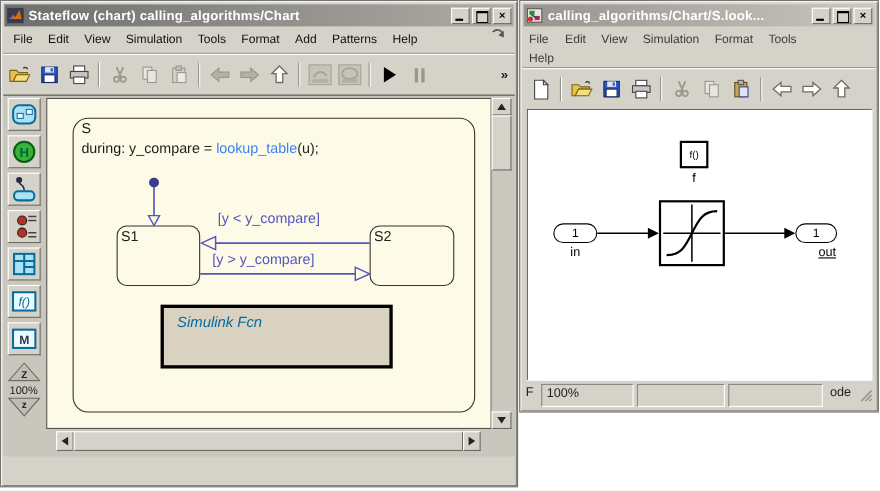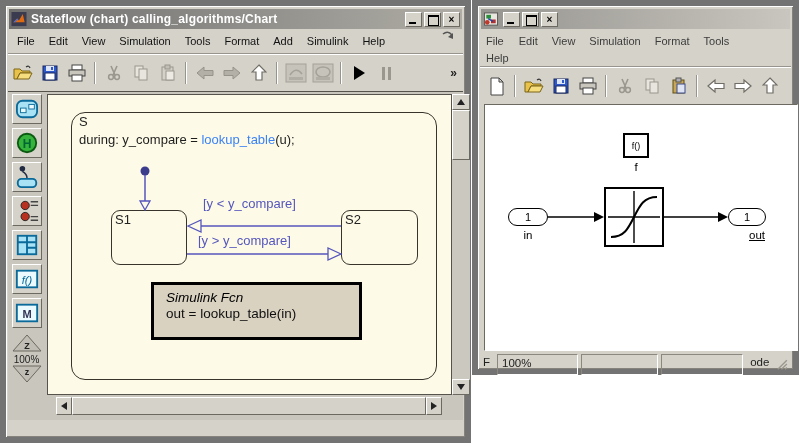--- a/index.html
+++ b/index.html
@@ -1,17 +1,17 @@
 <!DOCTYPE html>
 <html><head>
 <meta charset="utf-8">
 <style>
   * { margin:0; padding:0; box-sizing:border-box; }
   html,body { width:800px; height:446px; background:#fff; font-family:"Liberation Sans", sans-serif; overflow:hidden; }
-  .win { position:absolute; background:#d5d2c9; border:6px solid #737373;
+  .win { position:absolute; background:#d5d2c9; border:1px solid #737373;
          box-shadow: inset 1px 1px 0 #ffffff, inset -1px -1px 0 #85837b; }
   
   .titlebar { position:absolute; left:3px; right:3px; top:3px; height:20px;
               display:flex; align-items:center; gap:4px; padding:0 2px; }
   .titlebar.inactive-dark { background:linear-gradient(90deg,#6e6e6e,#aeaca4); }
   .titlebar.inactive-light { background:linear-gradient(90deg,#96948f,#c9c6bf); }
   .title-text { color:#fff; font-size:12px; font-weight:bold; white-space:nowrap; overflow:hidden;
                 flex:1; letter-spacing:.2px; }
   .tb-btns { display:flex; gap:2px; }
   .tb-btn { width:17px; height:15px; background:#d5d2c9; font-size:10px; line-height:13px; text-align:center;
@@ -39,21 +39,21 @@
               display:flex; align-items:center; justify-content:center; }
   .zoom-cluster { margin-top:2px; text-align:center; font-size:10px; color:#222; }
   .sf-canvas { position:absolute; left:39px; top:2px; width:405px; height:301px; background:#fdfbe7;
                border:1px solid #55534c; overflow:hidden; }
   .state { position:absolute; border:1.6px solid #38342c; border-radius:9px; background:transparent; }
   .state-label { position:absolute; font-size:13px; color:#222; }
   .chart-text { position:absolute; font-size:13px; color:#1d1d1d; white-space:nowrap; }
   .cyan { color:#3b82f6; }
   .trans-label { position:absolute; font-size:13px; color:#5555bd; white-space:nowrap; }
   .fcn-box { position:absolute; border:3px solid #000; background:#d9d2c1; padding:5px 0 0 12px; }
-  .fcn-title { font-size:13.5px; font-style:italic; color:#000000; }
+  .fcn-title { font-size:13.5px; font-style:italic; color:#0369a1; }
   .fcn-body { font-size:13.5px; color:#111; margin-top:1px; }
   svg.overlay { position:absolute; left:0; top:0; }
   
   .vscroll { position:absolute; left:444px; top:2px; width:18px; height:301px; background:#cbc8bf; }
   .hscroll { position:absolute; left:48px; top:305px; width:386px; height:18px; background:#cbc8bf; }
   .sb-btn { position:absolute; background:#d5d2c9; border:1px solid; border-color:#fff #6b6960 #6b6960 #fff;
             display:flex; align-items:center; justify-content:center; }
   .sb-thumb { position:absolute; background:#d5d2c9; border:1px solid; border-color:#fff #6b6960 #6b6960 #fff; }
   .tri { width:0; height:0; }
   .tri-up    { border-left:4px solid transparent; border-right:4px solid transparent; border-bottom:6px solid #222; }
@@ -95,21 +95,21 @@
   </div>
 
   <div class="menubar" style="left:4px;right:4px;top:25px;height:22px;">
     <span class="mi">File</span>
     <span class="mi">Edit</span>
     <span class="mi">View</span>
     <span class="mi">Simulation</span>
     <span class="mi">Tools</span>
     <span class="mi">Format</span>
     <span class="mi">Add</span>
-    <span class="mi">Simulink</span>
+    <span class="mi">Patterns</span>
     <span class="mi">Help</span>
     <svg style="margin-left:auto;margin-right:6px;" width="14" height="12" viewBox="0 0 14 12">
       <path d="M2 3 Q7 -1 11 4" fill="none" stroke="#555" stroke-width="1.6"></path>
       <path d="M12 2 L12 8 L7 6 Z" fill="#555"></path>
     </svg>
   </div>
   <div class="hr-line" style="top:47px;"></div>
 
   <div class="toolbar" style="left:4px;right:4px;top:50px;height:34px;">
     <span class="tool">
@@ -280,21 +280,20 @@
         <polygon points="140,131 153,125 153,137" fill="#fdfbe7" stroke="#5555bd" stroke-width="1.3"></polygon>
 
         <line x1="139" y1="159" x2="280" y2="159" stroke="#5555bd" stroke-width="1.5"></line>
         <polygon points="293,159 280,153 280,165" fill="#fdfbe7" stroke="#5555bd" stroke-width="1.3"></polygon>
       </svg>
       <div class="trans-label" style="left:155px;top:101px;">[y &lt; y_compare]</div>
       <div class="trans-label" style="left:150px;top:138px;">[y &gt; y_compare]</div>
 
       <div class="fcn-box" style="left:103px;top:187px;width:211px;height:58px;">
         <div class="fcn-title">Simulink Fcn</div>
-        <div class="fcn-body">out = lookup_table(in)</div>
       </div>
     </div>
 
     <div class="vscroll">
       <span class="sb-btn" style="left:0;top:0;width:18px;height:16px;">
           <span class="tri tri-up"></span>
         </span>
       <span class="sb-thumb" style="left:0;top:16px;width:18px;height:50px;"></span>
       <span class="sb-btn" style="left:0;bottom:0;width:18px;height:16px;">
           <span class="tri tri-down"></span>
@@ -317,20 +316,21 @@
 <div class="win" style="left:472px;top:0;width:327px;height:375px;">
 
   <div class="titlebar inactive-light">
     <svg class="app-icon" viewBox="0 0 16 16">
       <rect x="1" y="1" width="14" height="13" fill="#e8e6df" stroke="#555"></rect>
       <rect x="3" y="3" width="5" height="4" fill="#2a8f3c"></rect>
       <rect x="8" y="8" width="5" height="4" fill="#b03030"></rect>
       <path d="M5 7 L10 10" stroke="#2244aa" stroke-width="1.5"></path>
       <circle cx="4" cy="11" r="2.5" fill="#c0392b"></circle>
     </svg>
+    <span class="title-text">calling_algorithms/Chart/S.look...</span>
     <span class="tb-btns">
       <span class="tb-btn glyph-min"></span>
       <span class="tb-btn glyph-max"></span>
       <span class="tb-btn">×</span>
     </span>
   </div>
 
   <div class="menubar menubar-r" style="left:8px;right:4px;top:25px;height:18px;">
     <span class="mi" style="padding:0 8px 0 0;">File</span>
     <span class="mi">Edit</span>

